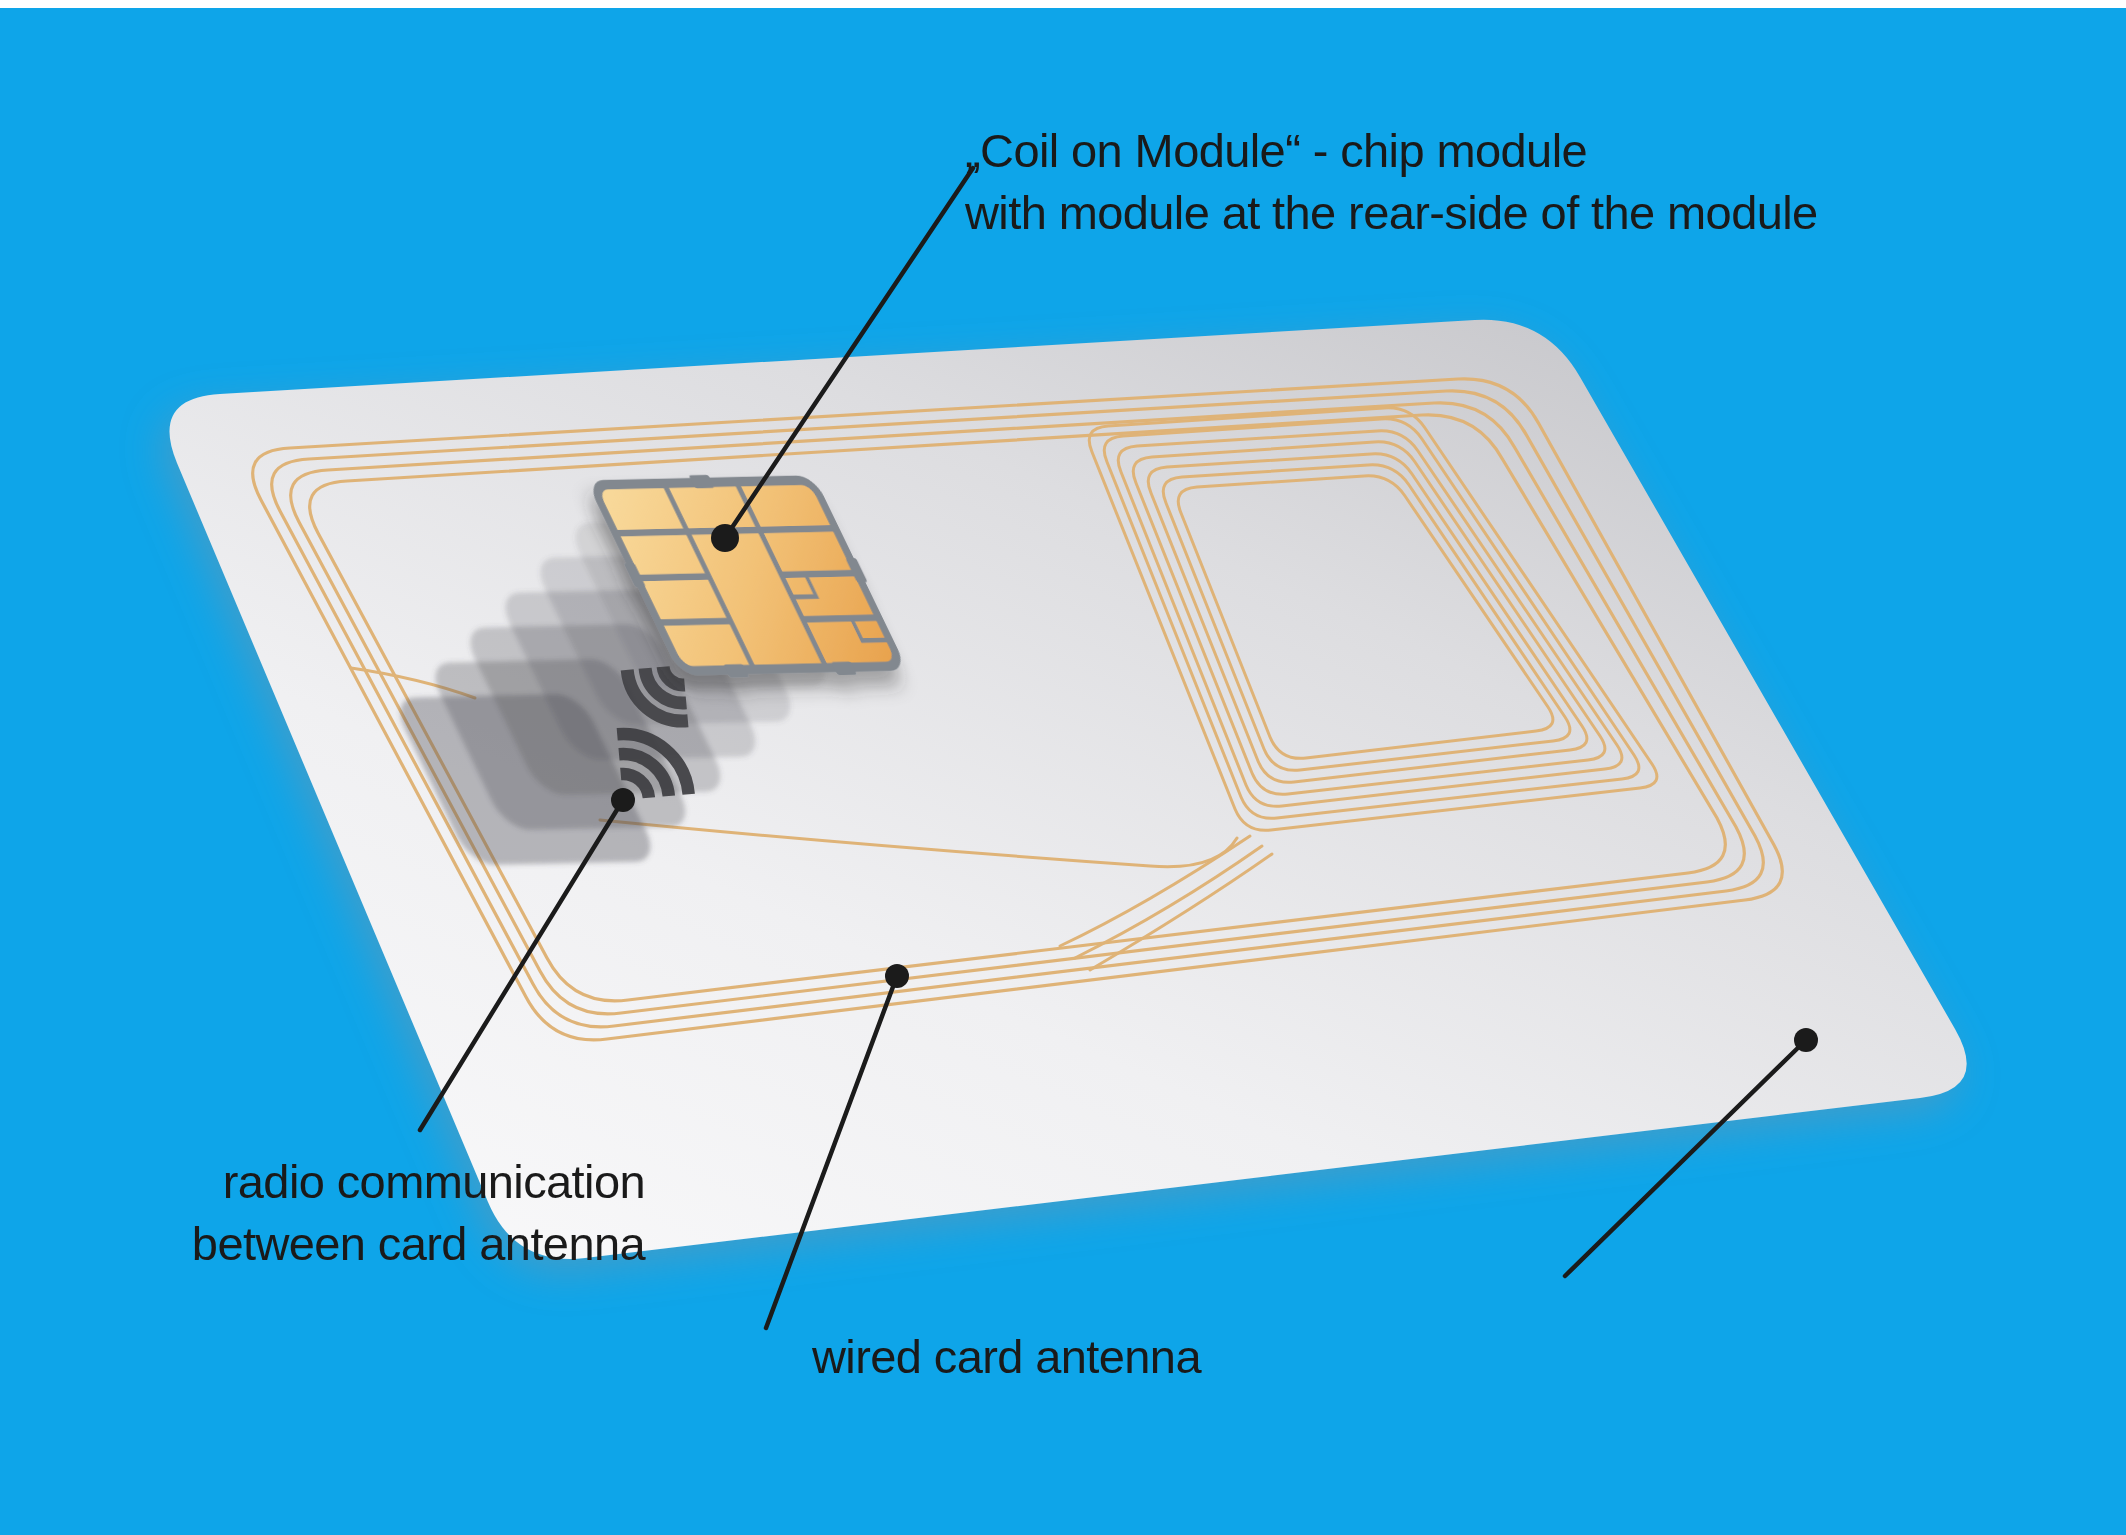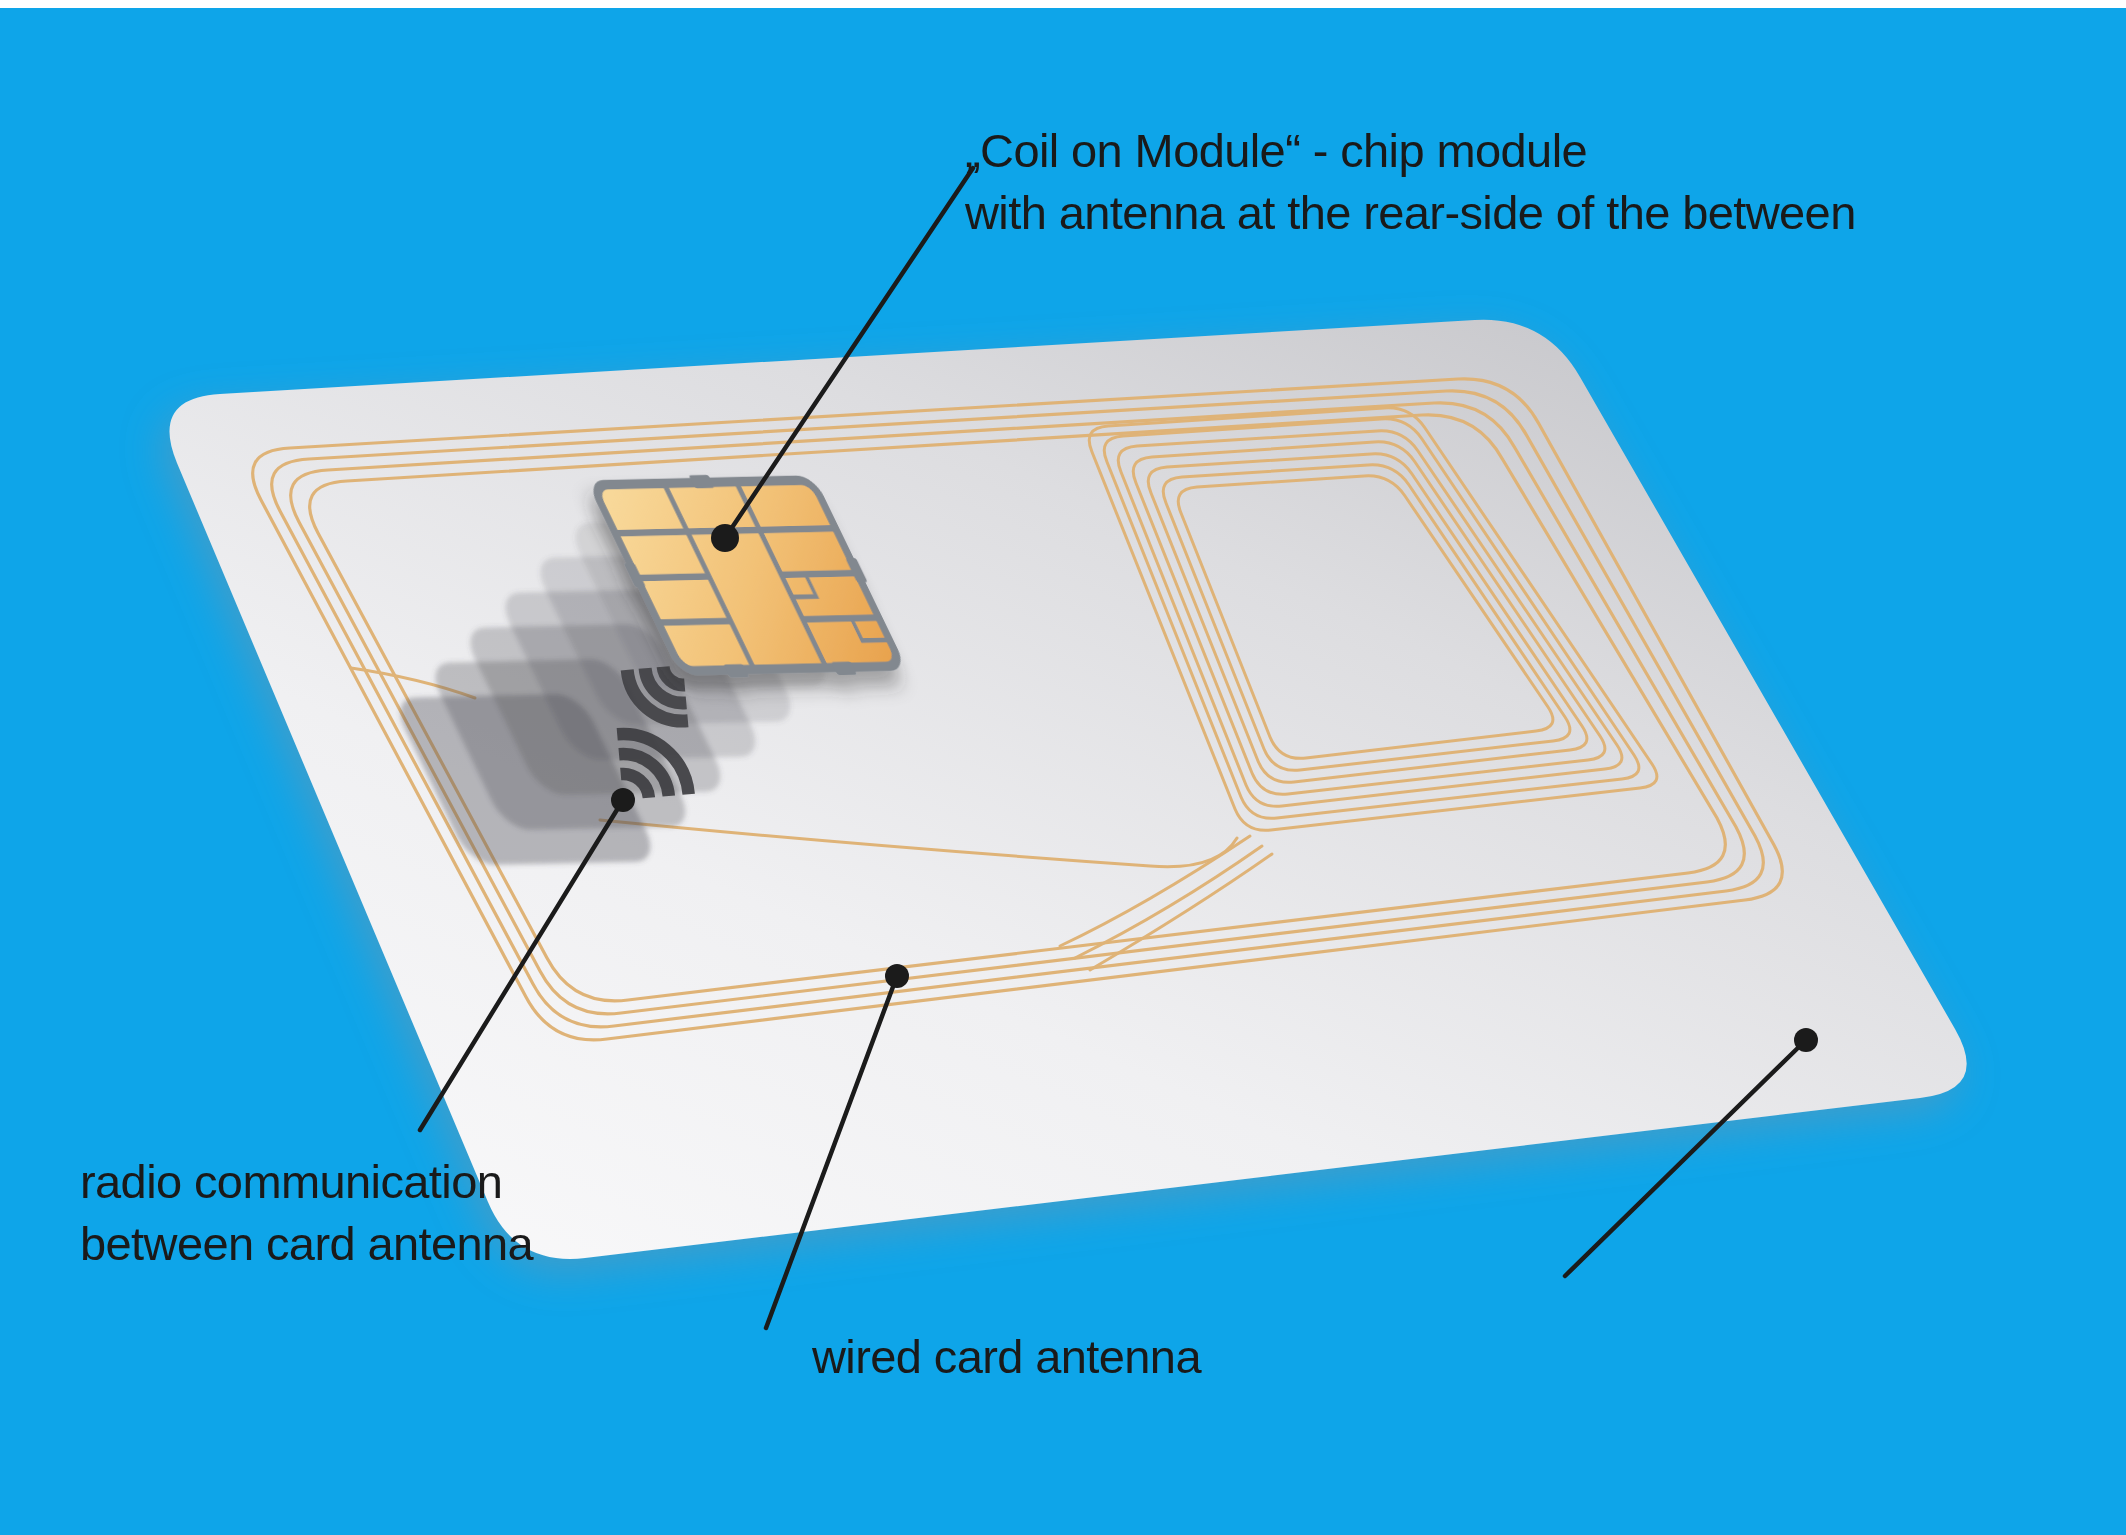--- a/index.html
+++ b/index.html
@@ -3,21 +3,21 @@
 <meta charset="utf-8">
 <style>
   html,body{margin:0;padding:0;background:#ffffff;}
   body{width:2126px;height:1535px;overflow:hidden;
        font-family:"Liberation Sans","DejaVu Sans",sans-serif;}
   .stage{position:relative;width:2126px;height:1535px;background:#0ea5e9;margin-top:8px;}
   .stage svg{position:absolute;left:0;top:0;}
   .label{position:absolute;color:#1a1a1a;font-size:47px;line-height:62px;
          letter-spacing:-0.6px;white-space:nowrap;}
   .label .ln{display:block;}
-  .label.align-right{text-align:left;}
+  .label.align-right{text-align:right;}
 </style>
 </head>
 <body>
 
 <div class="stage">
 
   <svg width="2126" height="1535" viewBox="0 0 2126 1535">
     <defs>
       <linearGradient id="cardGrad" x1="0" y1="1" x2="0.85" y2="0">
         <stop offset="0" stop-color="#fafafb"></stop>
@@ -121,21 +121,21 @@
     <g fill="#1b1b1b">
       <circle cx="725" cy="530" r="14"></circle>
       <circle cx="623" cy="792" r="12"></circle>
       <circle cx="897" cy="968" r="12"></circle>
       <circle cx="1806" cy="1032" r="12"></circle>
     </g>
   </svg>
 
   <div class="label" style="left:965px;top:112px;">
     <span class="ln">„Coil on Module“ - chip module</span>
-    <span class="ln">with antenna at the rear-side of the between</span>
+    <span class="ln">with module at the rear-side of the module</span>
   </div>
 
   <div class="label align-right" style="left:80px;top:1143px;width:565px;">
     <span class="ln">radio communication</span>
     <span class="ln">between card antenna</span>
   </div>
 
   <div class="label" style="left:812px;top:1318px;">
     <span class="ln">wired card antenna</span>
   </div>

